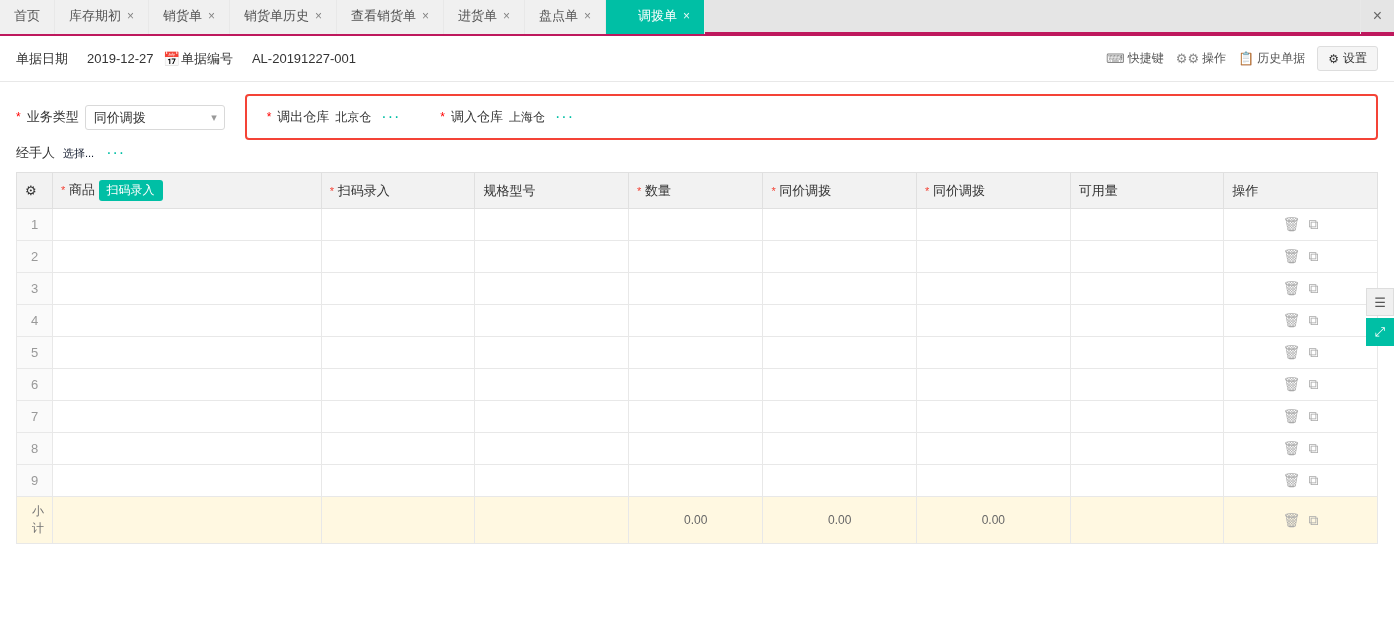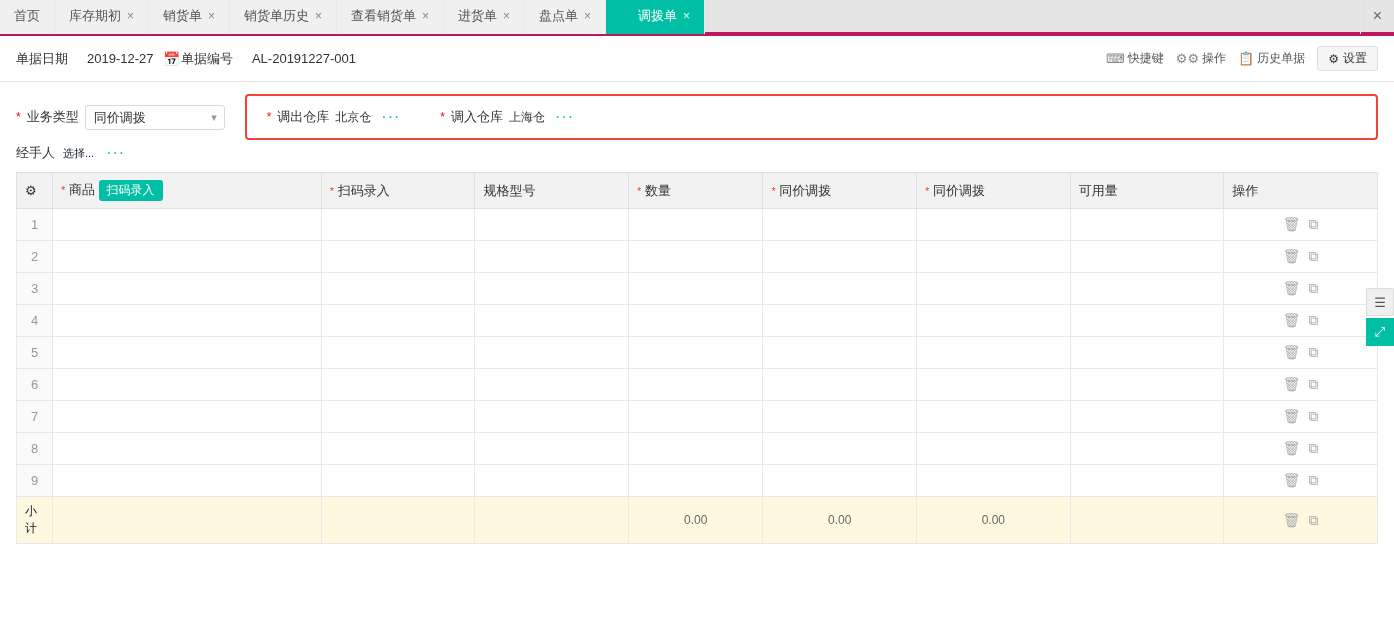--- a/index.html
+++ b/index.html
@@ -560,21 +560,21 @@
       <td></td>
       <td></td>
       <td>
         <div class="ops-icons">
           <span class="op-icon">🗑</span>
           <span class="op-icon">⧉</span>
         </div>
       </td>
     </tr>
         <tr class="subtotal-row">
-      <td colspan="1" style="text-align:left;color:#0f172a;">小计</td>
+      <td colspan="1" style="text-align:right;color:#737373;">小计</td>
       <td></td>
       <td></td>
       <td></td>
       <td style="text-align:center;">0.00</td>
       <td style="text-align:center;">0.00</td>
       <td style="text-align:center;">0.00</td>
       <td></td>
       <td>
         <div class="ops-icons">
           <span class="op-icon">🗑</span>

